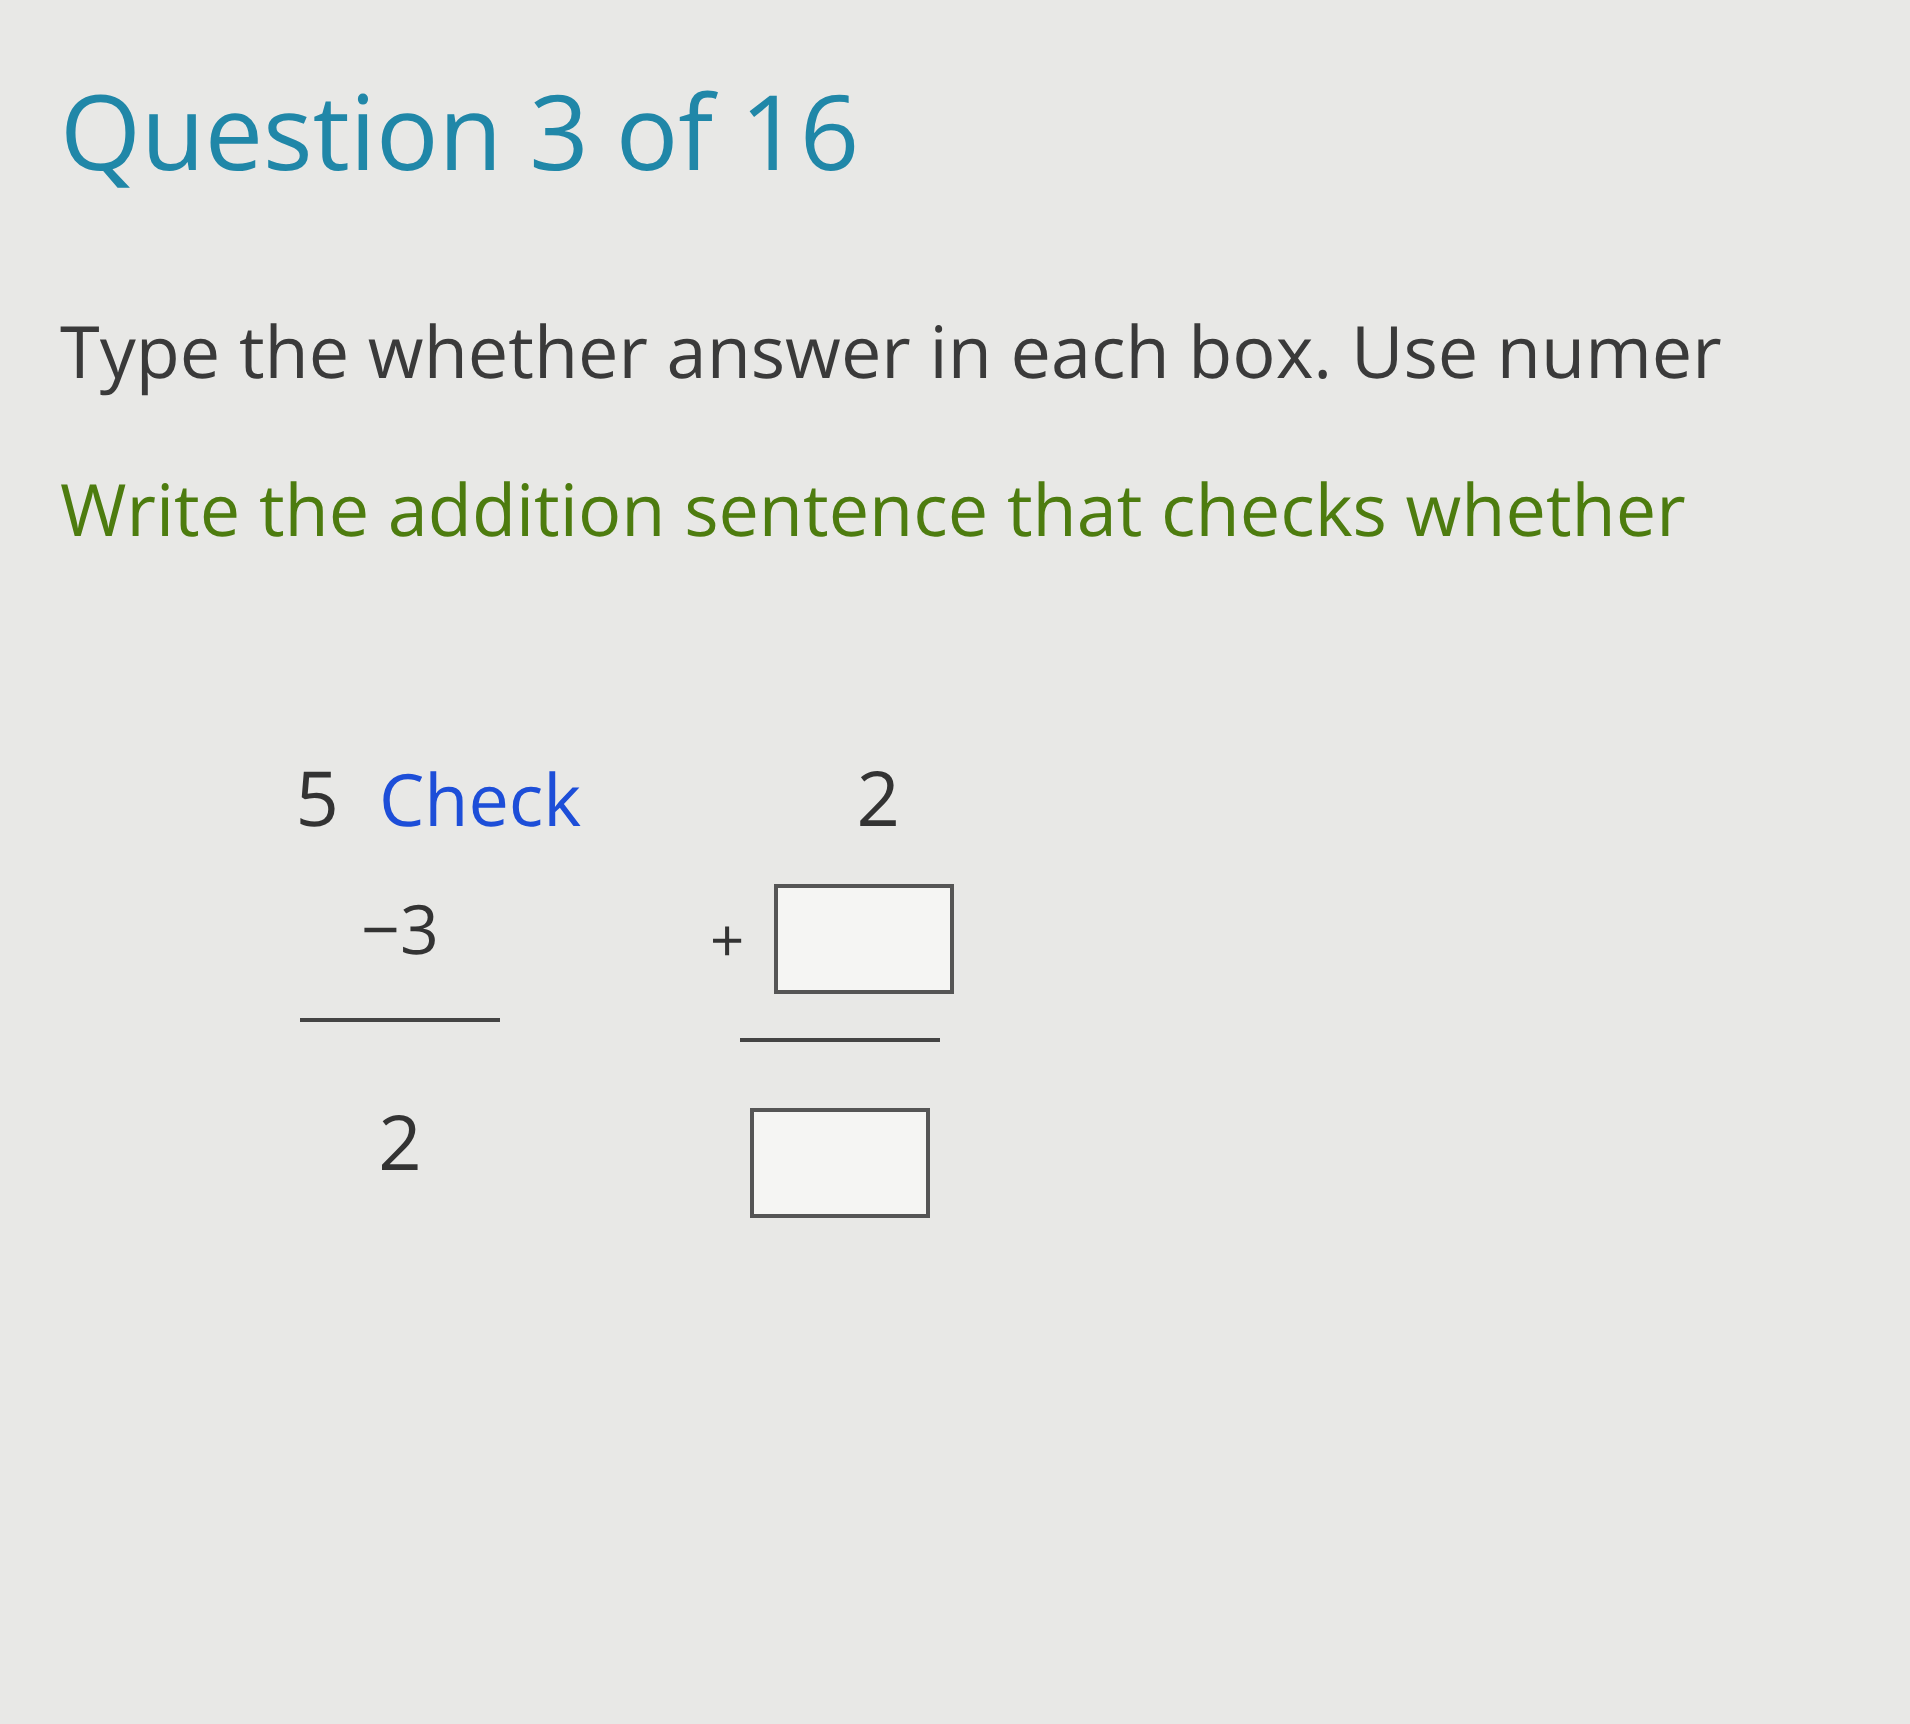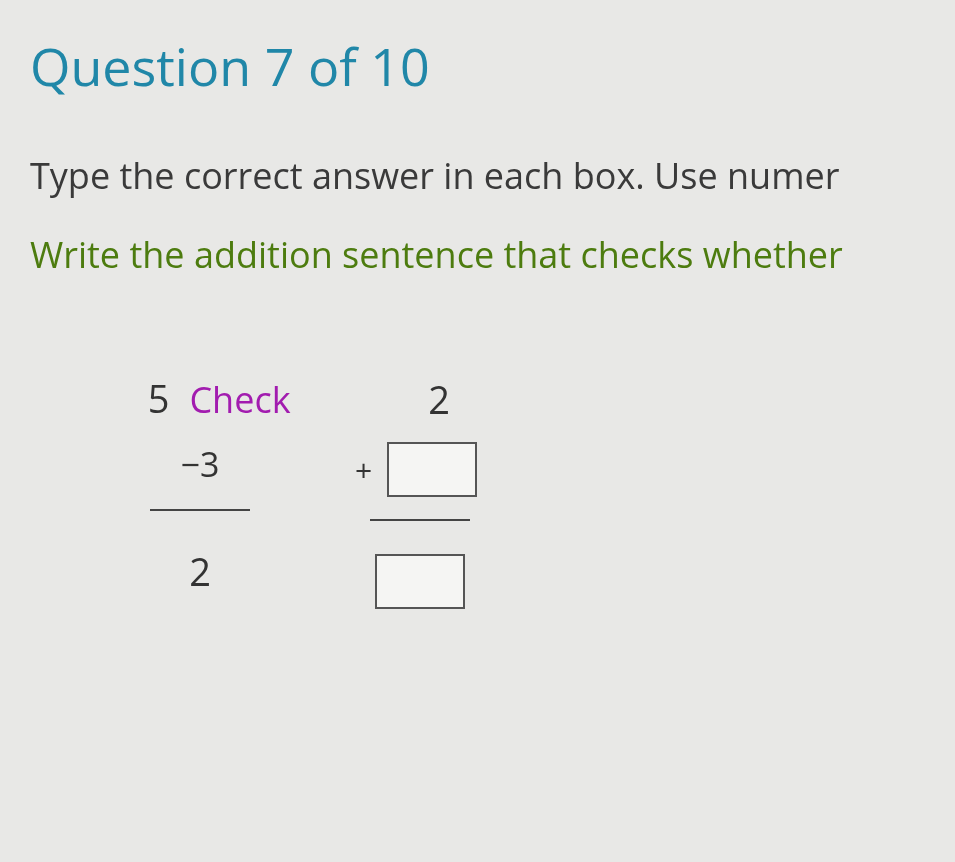--- a/index.html
+++ b/index.html
@@ -43,21 +43,21 @@
       padding-left: 120px;
       align-items: flex-start;
     }
     .math-column {
       display: flex;
       flex-direction: column;
       align-items: center;
     }
     .check-label {
       font-size: 36px;
-      color: #a21caf;
+      color: #1d4ed8;
       margin-left: 20px;
       height: 60px;
       display: flex;
       align-items: center;
       text-align: right;
     }
     .hr-line {
       width: 100px;
       height: 2px;
       background: #444;
@@ -139,23 +139,23 @@
       height: 60px;
       display: flex;
       align-items: center;
       width: 100px;
       justify-content: center;
     }
   </style>
 </head>
 <body>
 
-<h1 class="question-title">Question 7 of 10</h1>
+<h1 class="question-title">Question 3 of 16</h1>
 
-<p class="instruction">Type the correct answer in each box. Use numer</p>
+<p class="instruction">Type the whether answer in each box. Use numer</p>
 
 <p class="subinstruction">Write the addition sentence that checks whether</p>
 
 <div class="math-container">
 
   <div class="math-column left-col">
     <div class="left-top-row">
       <span class="num-5" style="width:60px; text-align:right; display:inline-block;">5</span>
       <span class="check-label">Check</span>
     </div>

